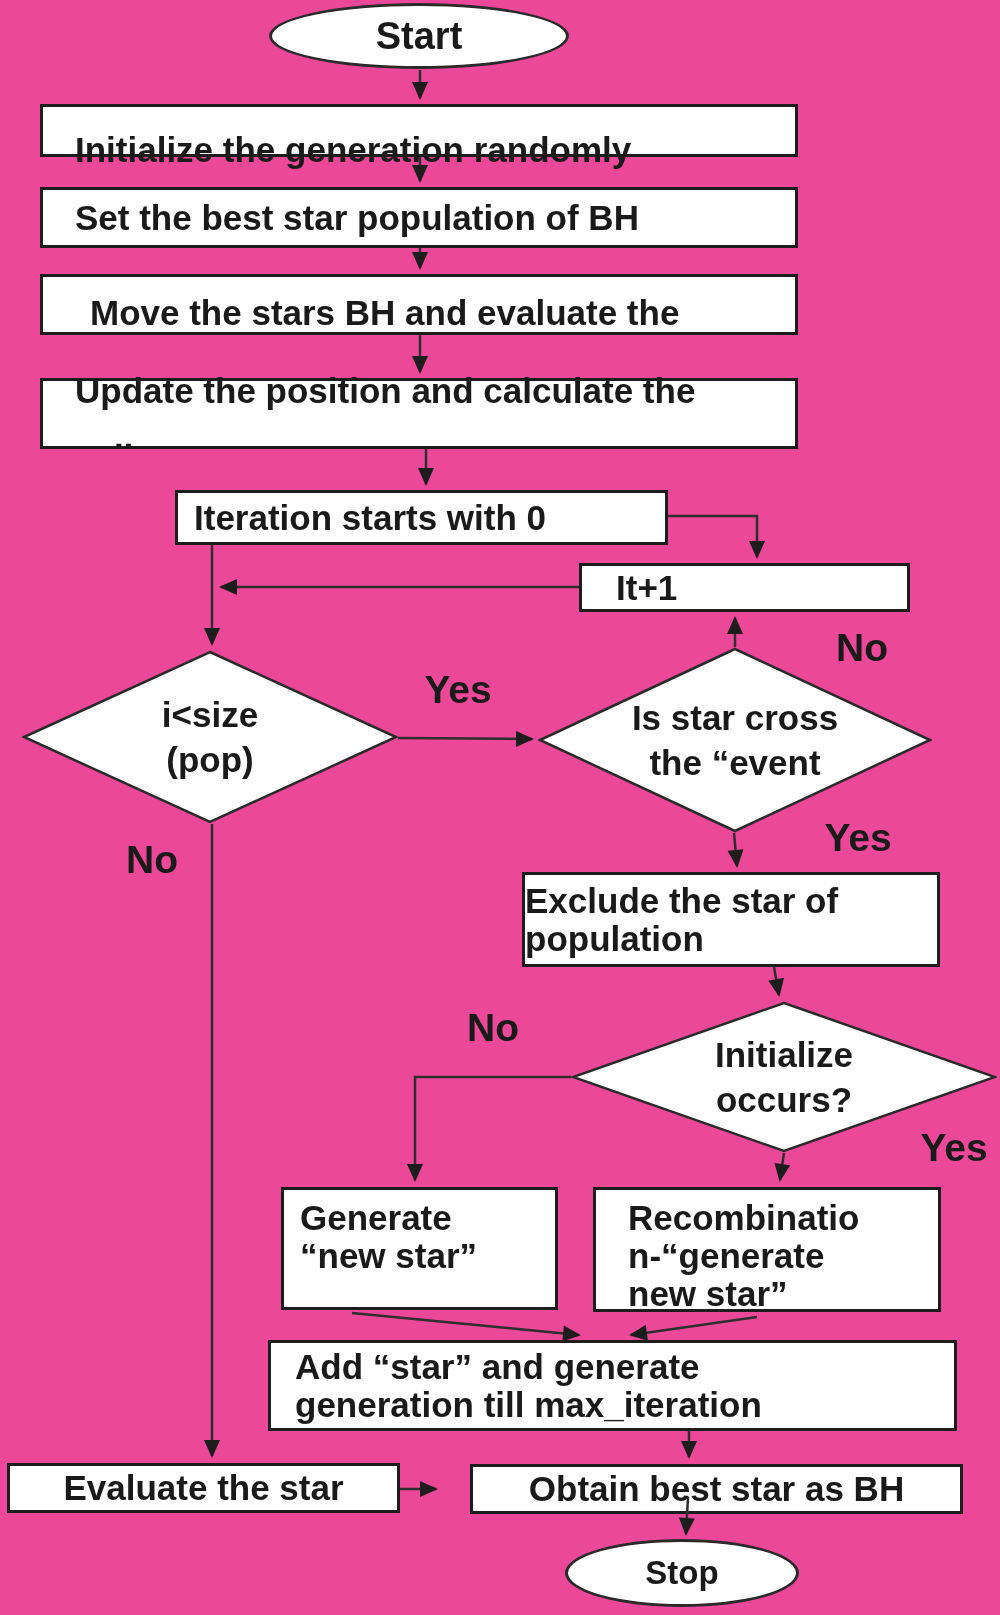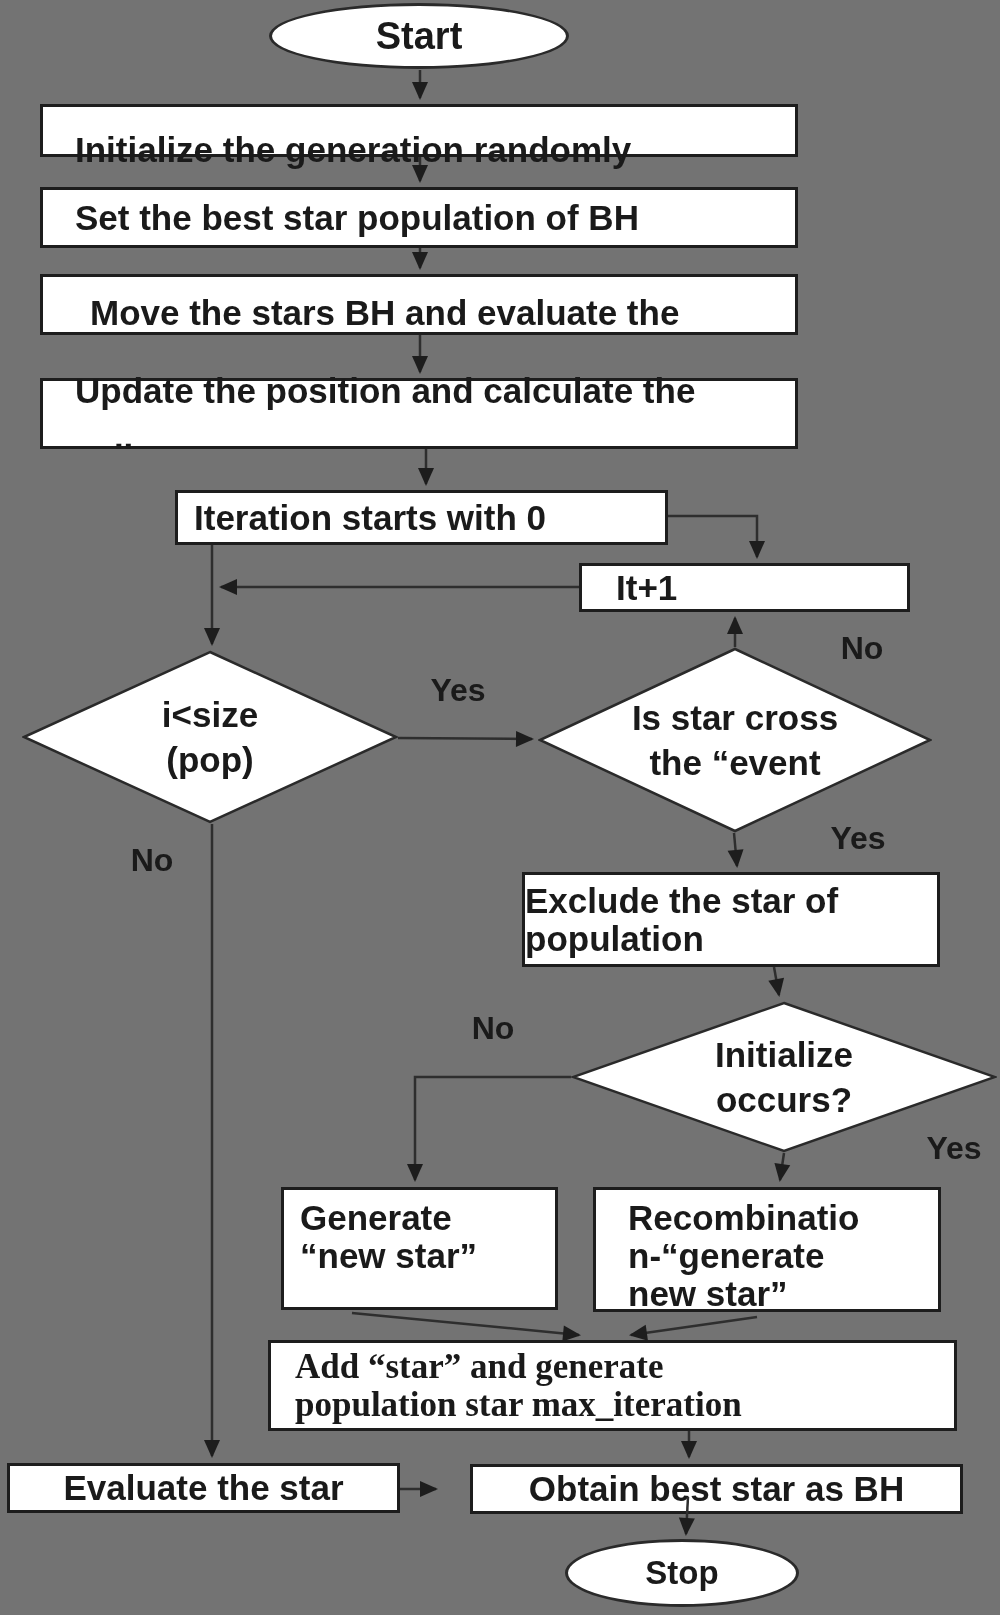--- a/index.html
+++ b/index.html
@@ -4,41 +4,41 @@
 <style>
   html,body{margin:0;padding:0;background:#ffffff;}
   body{
     width:1000px;height:1615px;
     font-family:"Liberation Sans", sans-serif;
     font-weight:700;
     color:#1a1a1a;
   }
   .canvas{
     position:relative;width:1000px;height:1615px;
-    background:#737373;overflow:hidden;
+    background:#ec4899;overflow:hidden;
     font-size:35px;
   }
   .node{position:absolute;box-sizing:border-box;display:flex;}
   .node.rect{border:3px solid #1d1d1d;background:#ffffff;}
   .node.ellipse{border:3px solid #2a2a2a;border-radius:50%;background:#ffffff;}
   .node.diamond{background:transparent;border:none;}
   .node.diamond > svg{position:absolute;left:0;top:0;}
   .node-text{
     position:relative;z-index:2;
     display:flex;flex-direction:column;justify-content:center;align-items:center;
     width:100%;box-sizing:border-box;
   }
   .node-text.aleft{align-items:flex-start;}
   .node-text.vtop{justify-content:flex-start;padding-top:9px;}
   .node-line{line-height:38px;white-space:pre;}
   .diamond .node-line{line-height:45px;}
   .ellipse .node-line{line-height:40px;}
   .flow-label{
     position:absolute;transform:translate(-50%,-50%);
-    font-size:32px;white-space:nowrap;z-index:3;
+    font-size:39px;white-space:nowrap;z-index:3;
   }
   svg.edges{position:absolute;left:0;top:0;z-index:4;pointer-events:none;}
   svg.edges polyline{fill:none;stroke:#2e2e2e;stroke-width:2.5;}
   .diamond-shape{fill:#ffffff;stroke:#2a2a2a;stroke-width:2.5;}
 </style>
 </head>
 <body>
 
 <div class="canvas">
     <div class="node ellipse" style="left: 269px; top: 3px; width: 300px; height: 66px; font-size: 38px;">
@@ -116,24 +116,24 @@
         <div class="node-line">“new star”</div>
       </div>
     </div>
     <div class="node rect" style="left: 593px; top: 1187px; width: 348px; height: 125px;">
       <div class="node-text aleft vtop" style="padding-left: 32px;">
         <div class="node-line">Recombinatio</div>
         <div class="node-line">n-“generate</div>
         <div class="node-line">new star”</div>
       </div>
     </div>
-    <div class="node rect" style="left: 268px; top: 1340px; width: 689px; height: 91px; font-family: Liberation Serif, serif;">
+    <div class="node rect" style="left: 268px; top: 1340px; width: 689px; height: 91px;">
       <div class="node-text aleft" style="padding-left: 24px;">
         <div class="node-line">Add “star” and generate</div>
-        <div class="node-line">population star max_iteration</div>
+        <div class="node-line">generation till max_iteration</div>
       </div>
     </div>
     <div class="node rect" style="left: 7px; top: 1463px; width: 393px; height: 50px;">
       <div class="node-text">
         <div class="node-line">Evaluate the star</div>
       </div>
     </div>
     <div class="node rect" style="left: 443px; top: 1464px; width: 493px; height: 50px; margin-left: 27px;">
       <div class="node-text">
         <div class="node-line">Obtain best star as BH</div>

